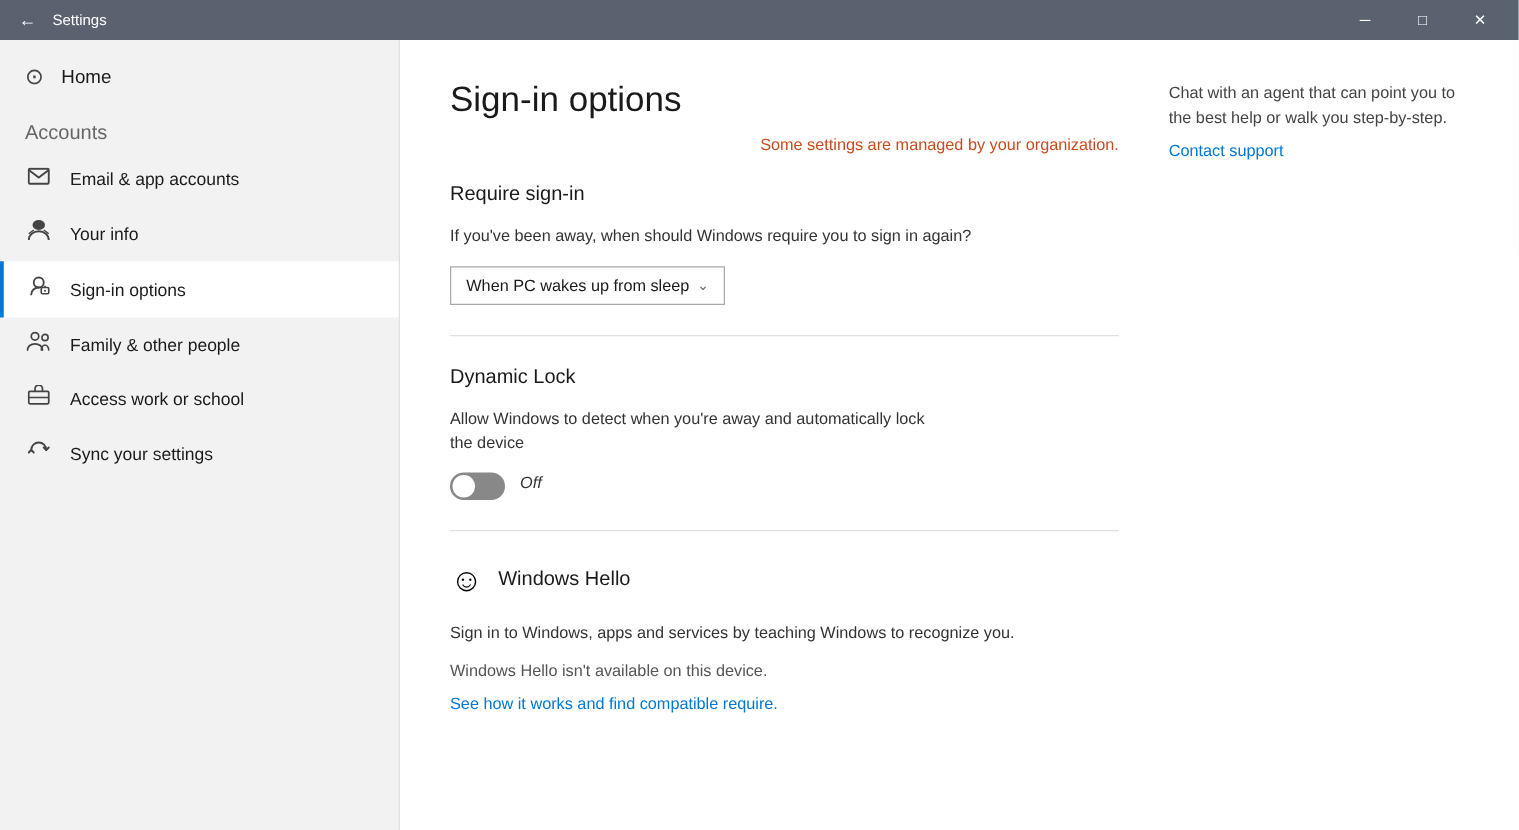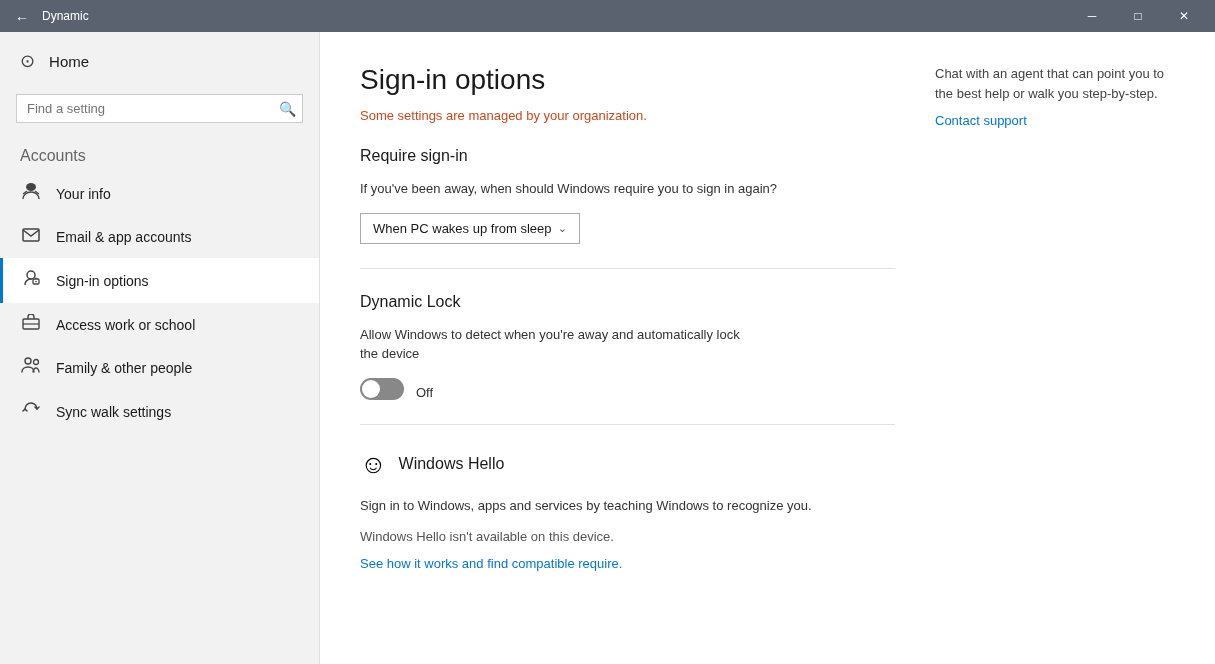--- a/index.html
+++ b/index.html
@@ -170,20 +170,21 @@
       font-size: 28px;
       font-weight: 300;
       color: #1a1a1a;
       margin-bottom: 12px;
     }
 
     .org-notice {
       color: #c84b1e;
       font-size: 13px;
       margin-bottom: 24px;
+      text-align: right;
     }
 
     .section-title {
       font-size: 16px;
       font-weight: 400;
       color: #1a1a1a;
       margin-bottom: 14px;
       margin-top: 20px;
     }
 
@@ -213,23 +214,24 @@
 
     .section-divider {
       border: none;
       border-top: 1px solid #e0e0e0;
       margin: 24px 0;
     }
 
     
     .toggle-row {
       display: flex;
-      align-items: flex-end;
+      align-items: flex-start;
       gap: 12px;
       margin-top: 8px;
+      font-style: italic;
     }
     .toggle {
       width: 44px;
       height: 22px;
       background: #888;
       border-radius: 11px;
       position: relative;
       cursor: pointer;
       flex-shrink: 0;
     }
@@ -307,21 +309,21 @@
       cursor: pointer;
     }
   </style>
 </head>
 <body>
 
 <div class="title-bar">
   <div class="title-bar-back">
     <span>←</span>
   </div>
-  <span class="title-bar-title">Dynamic</span>
+  <span class="title-bar-title">Settings</span>
   <div class="title-bar-controls">
     <div class="title-bar-btn">
       <span>─</span>
     </div>
     <div class="title-bar-btn">
       <span>□</span>
     </div>
     <div class="title-bar-btn close">
       <span>✕</span>
     </div>
@@ -329,94 +331,90 @@
 </div>
 
 <div class="app-body">
 
   <div class="sidebar">
     <div class="sidebar-home">
       <span class="sidebar-home-icon">⊙</span>
       <span>Home</span>
     </div>
 
-    <div class="search-box">
-      <input type="text" placeholder="Find a setting" style="">
-      <span class="search-icon-btn">🔍</span>
-    </div>
 
     <div class="sidebar-section-label">Accounts</div>
+
+    <div class="sidebar-item">
+      <span class="sidebar-item-icon">
+        <svg width="18" height="14" viewBox="0 0 18 14" fill="none">
+          <rect x="1" y="1" width="16" height="12" rx="1" stroke="#444" stroke-width="1.5"></rect>
+          <path d="M1 2l8 6 8-6" stroke="#444" stroke-width="1.5"></path>
+        </svg>
+      </span>
+      <span>Email &amp; app accounts</span>
+    </div>
 
     <div class="sidebar-item">
       <span class="sidebar-item-icon">
         <svg width="18" height="18" viewBox="0 0 18 18" fill="none" xmlns="http://www.w3.org/2000/svg">
           <rect x="4" y="1" width="10" height="8" rx="5" fill="#444"></rect>
           <path d="M1 17c0-4 3.6-7 8-7s8 3 8 7" stroke="#444" stroke-width="1.5" fill="none"></path>
           <line x1="1" y1="12" x2="5" y2="9" stroke="#444" stroke-width="1.2"></line>
           <line x1="17" y1="12" x2="13" y2="9" stroke="#444" stroke-width="1.2"></line>
         </svg>
       </span>
       <span>Your info</span>
-    </div>
-
-    <div class="sidebar-item">
-      <span class="sidebar-item-icon">
-        <svg width="18" height="14" viewBox="0 0 18 14" fill="none">
-          <rect x="1" y="1" width="16" height="12" rx="1" stroke="#444" stroke-width="1.5"></rect>
-          <path d="M1 2l8 6 8-6" stroke="#444" stroke-width="1.5"></path>
-        </svg>
-      </span>
-      <span>Email &amp; app accounts</span>
     </div>
 
     <div class="sidebar-item active">
       <span class="sidebar-item-icon">
         <svg width="18" height="18" viewBox="0 0 18 18" fill="none">
           <circle cx="9" cy="6" r="4" stroke="#444" stroke-width="1.5"></circle>
           <path d="M3 15.5c0-3 2.7-5.5 6-5.5" stroke="#444" stroke-width="1.5" stroke-linecap="round"></path>
           <rect x="11" y="10" width="6" height="5" rx="1" stroke="#444" stroke-width="1.3"></rect>
           <line x1="14" y1="10" x2="14" y2="8.5" stroke="#444" stroke-width="1.3"></line>
           <circle cx="14" cy="12.5" r="0.8" fill="#444"></circle>
         </svg>
       </span>
       <span>Sign-in options</span>
     </div>
 
     <div class="sidebar-item">
       <span class="sidebar-item-icon">
-        <svg width="18" height="16" viewBox="0 0 18 16" fill="none">
-          <rect x="1" y="5" width="16" height="10" rx="1" stroke="#444" stroke-width="1.4"></rect>
-          <path d="M6 5V3a3 3 0 016 0v2" stroke="#444" stroke-width="1.4"></path>
-          <line x1="1" y1="10" x2="17" y2="10" stroke="#444" stroke-width="1.2"></line>
-        </svg>
-      </span>
-      <span>Access work or school</span>
-    </div>
-
-    <div class="sidebar-item">
-      <span class="sidebar-item-icon">
         <svg width="20" height="16" viewBox="0 0 20 16" fill="none">
           <circle cx="7" cy="4" r="3" stroke="#444" stroke-width="1.4"></circle>
           <path d="M1 15c0-3 2.7-5 6-5s6 2 6 5" stroke="#444" stroke-width="1.4" stroke-linecap="round"></path>
           <circle cx="15" cy="5" r="2.5" stroke="#444" stroke-width="1.3"></circle>
           <path d="M12 15c0-2.5 1.8-4 3-4s3 1.5 3 4" stroke="#444" stroke-width="1.3" stroke-linecap="round"></path>
         </svg>
       </span>
       <span>Family &amp; other people</span>
     </div>
 
     <div class="sidebar-item">
       <span class="sidebar-item-icon">
+        <svg width="18" height="16" viewBox="0 0 18 16" fill="none">
+          <rect x="1" y="5" width="16" height="10" rx="1" stroke="#444" stroke-width="1.4"></rect>
+          <path d="M6 5V3a3 3 0 016 0v2" stroke="#444" stroke-width="1.4"></path>
+          <line x1="1" y1="10" x2="17" y2="10" stroke="#444" stroke-width="1.2"></line>
+        </svg>
+      </span>
+      <span>Access work or school</span>
+    </div>
+
+    <div class="sidebar-item">
+      <span class="sidebar-item-icon">
         <svg width="18" height="18" viewBox="0 0 18 18" fill="none">
           <path d="M15 9A6 6 0 103 9" stroke="#444" stroke-width="1.5" stroke-linecap="round"></path>
           <path d="M15 9l2-2M15 9l-2-2" stroke="#444" stroke-width="1.5" stroke-linecap="round"></path>
           <path d="M3 9l-2 2M3 9l2 2" stroke="#444" stroke-width="1.5" stroke-linecap="round"></path>
         </svg>
       </span>
-      <span>Sync walk settings</span>
+      <span>Sync your settings</span>
     </div>
 
   </div>
 
   <div class="main-content">
     <div class="content-left">
 
       <h1 class="page-title">Sign-in options</h1>
       <p class="org-notice">Some settings are managed by your organization.</p>
 

